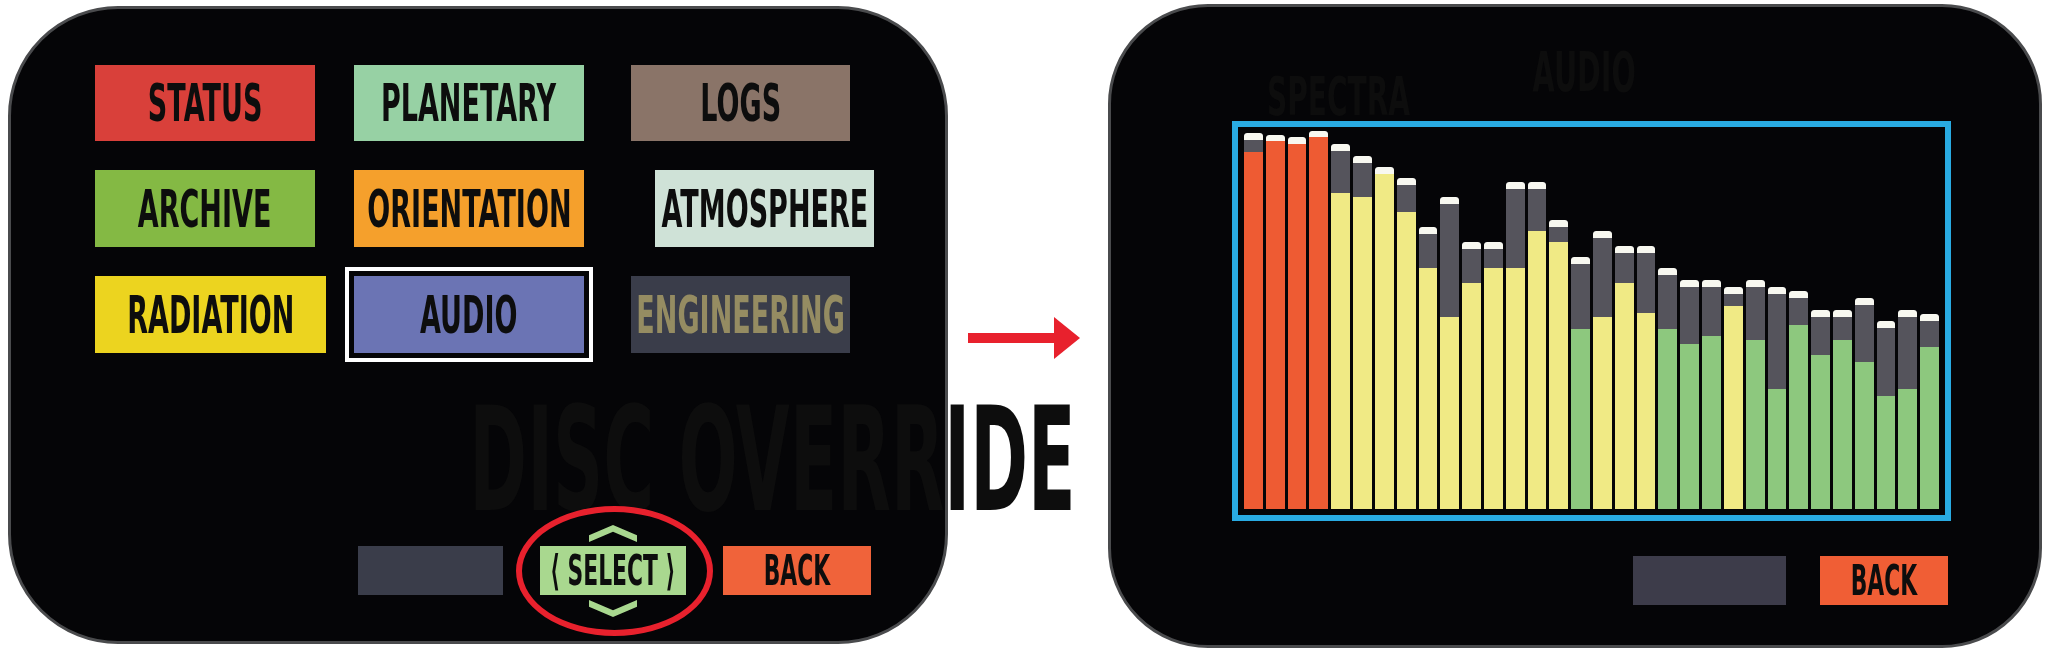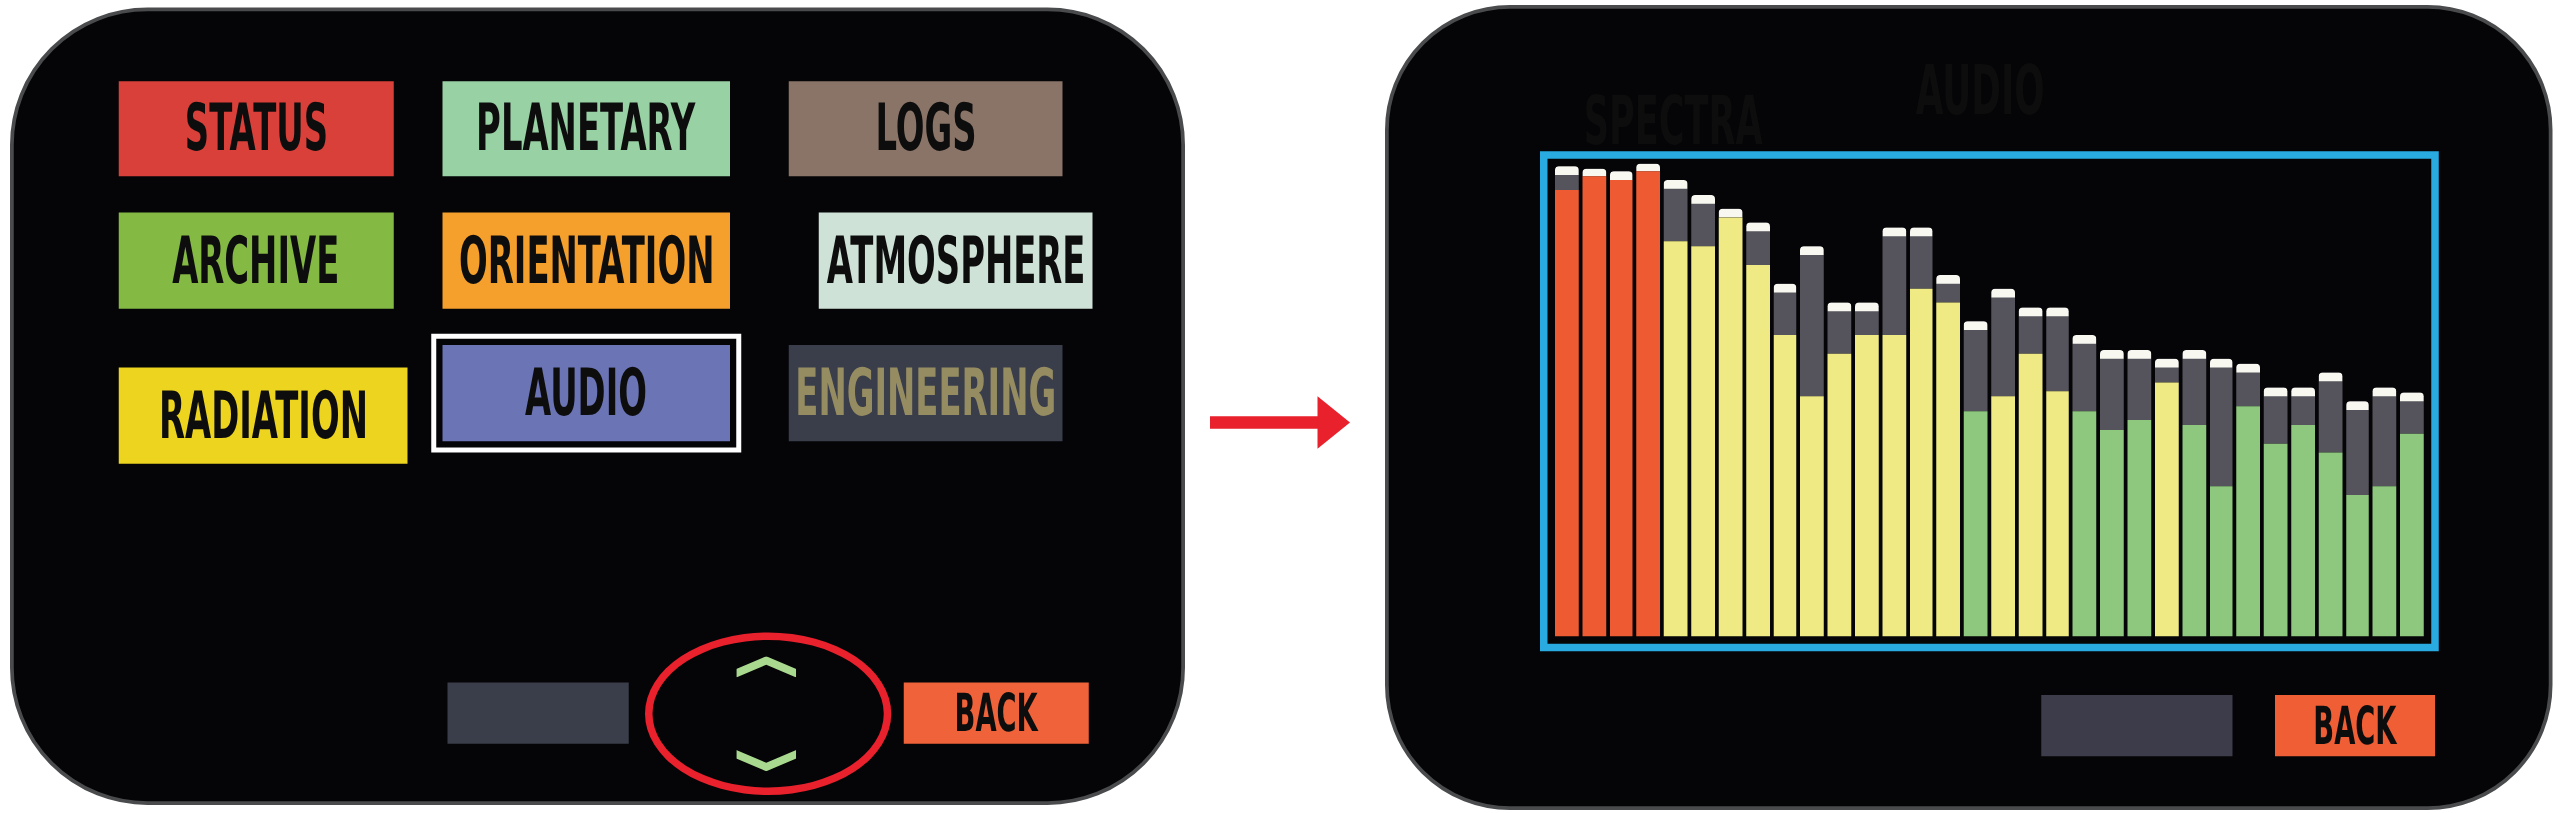--- a/index.html
+++ b/index.html
@@ -61,35 +61,41 @@
       </div>
       <div class="panel-btn" style="left: 84px; top: 161px; width: 220px; height: 77px; background: rgb(132, 185, 68);">
         <span class="cond grid-label" style="color: rgb(13, 13, 13);">ARCHIVE</span>
       </div>
       <div class="panel-btn" style="left: 343px; top: 161px; width: 230px; height: 77px; background: rgb(245, 160, 44);">
         <span class="cond grid-label" style="color: rgb(13, 13, 13);">ORIENTATION</span>
       </div>
       <div class="panel-btn" style="left: 620px; top: 161px; width: 219px; height: 77px; background: rgb(207, 226, 215); margin-left: 24px;">
         <span class="cond grid-label" style="color: rgb(13, 13, 13);">ATMOSPHERE</span>
       </div>
-      <div class="panel-btn" style="left: 84px; top: 285px; width: 231px; height: 77px; background: rgb(236, 212, 31);">
+      <div class="panel-btn" style="left: 84px; top: 267px; width: 231px; height: 77px; background: rgb(236, 212, 31);">
         <span class="cond grid-label" style="color: rgb(13, 13, 13);">RADIATION</span>
       </div>
       <div class="panel-btn selected" style="left: 343px; top: 267px; width: 230px; height: 77px; background: rgb(107, 116, 180);">
         <span class="cond grid-label" style="color: rgb(13, 13, 13);">AUDIO</span>
       </div>
       <div class="panel-btn" style="left: 620px; top: 267px; width: 219px; height: 77px; background: rgb(58, 61, 74);">
         <span class="cond grid-label" style="color: rgb(149, 140, 98);">ENGINEERING</span>
       </div>
     </div>
 
+  <div id="title" style="color: rgb(238, 97, 55);">
+    <span class="cond">DISC OVERRIDE</span>
+  </div>
 
   <div class="foot-btn" id="blank-left" style="left: 347px; top: 537px; width: 145px; background: rgb(58, 61, 74);"></div>
 
   <div class="chev chev-up" id="chev-up" style="background: rgb(169, 216, 143);"></div>
+  <div class="foot-btn" id="select-btn" style="left: 529px; top: 537px; width: 146px; background: rgb(169, 216, 143);">
+    <span class="cond">⟨ SELECT ⟩</span>
+  </div>
   <div class="chev chev-down" id="chev-down" style="background: rgb(169, 216, 143);"></div>
   <div id="ellipse" style="border-color: rgb(232, 33, 45);"></div>
 
   <div class="foot-btn" id="back-left" style="left: 712px; top: 537px; width: 148px; background: rgb(240, 99, 58);">
     <span class="cond">BACK</span>
   </div>
 </div>
 
 <div id="arrow-line" style="background: rgb(232, 33, 45);"></div>
 <div id="arrow-head" style="border-left-color: rgb(232, 33, 45);"></div>

